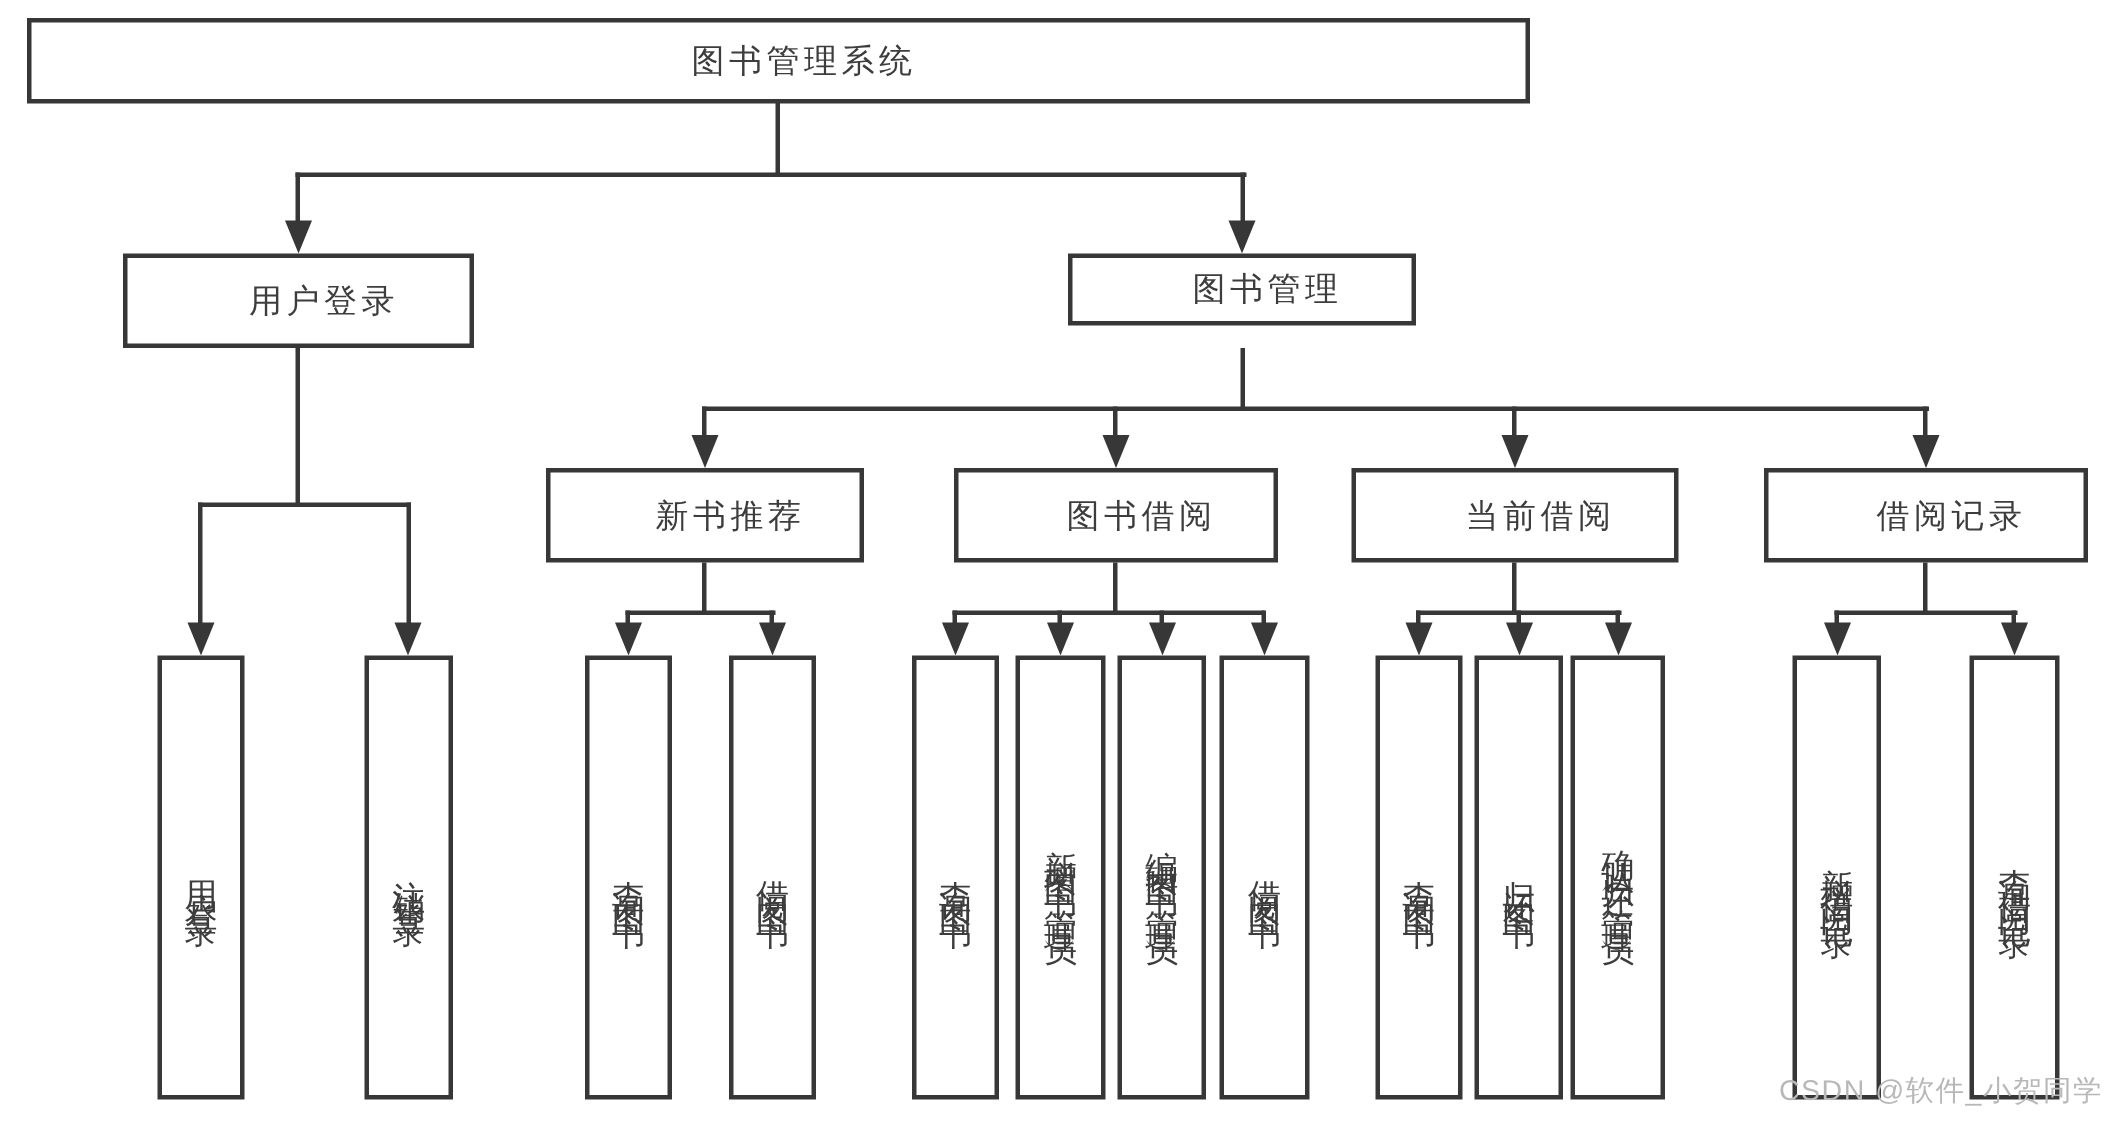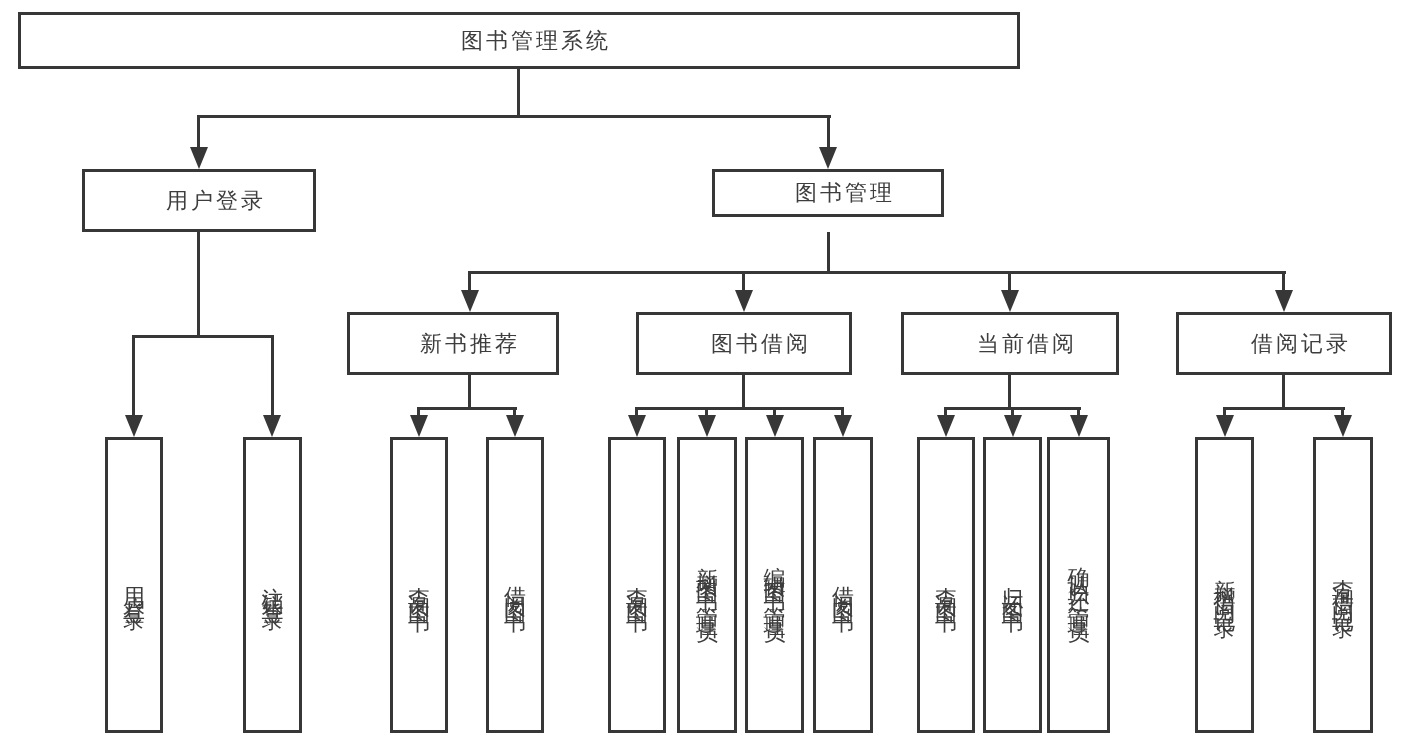--- a/index.html
+++ b/index.html
@@ -77,21 +77,21 @@
   <div class="h" style="left:468px;top:271px;width:818px;"></div>
   <div class="v" style="left:468px;top:271px;height:22px;"></div>
   <div class="arrow" style="left:461px;top:290px;"></div>
   <div class="v" style="left:742px;top:271px;height:22px;"></div>
   <div class="arrow" style="left:735px;top:290px;"></div>
   <div class="v" style="left:1008px;top:271px;height:22px;"></div>
   <div class="arrow" style="left:1001px;top:290px;"></div>
   <div class="v" style="left:1282px;top:271px;height:22px;"></div>
   <div class="arrow" style="left:1275px;top:290px;"></div>
 
-  <div class="box hlabel" style="left:347px;top:312px;width:212px;height:63px;">新书推荐</div>
+  <div class="box hlabel" style="left:364px;top:312px;width:212px;height:63px;">新书推荐</div>
   <div class="box hlabel" style="left:901px;top:312px;width:218px;height:63px;">当前借阅</div>
   <div class="box hlabel" style="left:636px;top:312px;width:216px;height:63px;">图书借阅</div>
   <div class="box hlabel" style="left:1176px;top:312px;width:216px;height:63px;">借阅记录</div>
 
   <div class="v" style="left:468px;top:375px;height:35px;"></div>
   <div class="v" style="left:742px;top:375px;height:35px;"></div>
   <div class="v" style="left:1008px;top:375px;height:35px;"></div>
   <div class="v" style="left:1282px;top:375px;height:35px;"></div>
 
   <div class="h" style="left:417px;top:407px;width:100px;"></div>
@@ -136,14 +136,15 @@
   <div class="box vbox" style="left:745px;top:437px;width:59px;height:296px;">编辑图书（管理员）</div>
   <div class="box vbox" style="left:813px;top:437px;width:60px;height:296px;">借阅图书</div>
 
   <div class="box vbox" style="left:917px;top:437px;width:58px;height:296px;">查询图书</div>
   <div class="box vbox" style="left:983px;top:437px;width:59px;height:296px;">归还图书</div>
   <div class="box vbox" style="left:1047px;top:437px;width:63px;height:296px;">确认归还（管理员）</div>
 
   <div class="box vbox" style="left:1195px;top:437px;width:59px;height:296px;">新增借阅记录</div>
   <div class="box vbox" style="left:1313px;top:437px;width:60px;height:296px;">查询借阅记录</div>
 
+  <div class="watermark">CSDN @软件_小贺同学</div>
 
 </div>
 
 </body></html>

